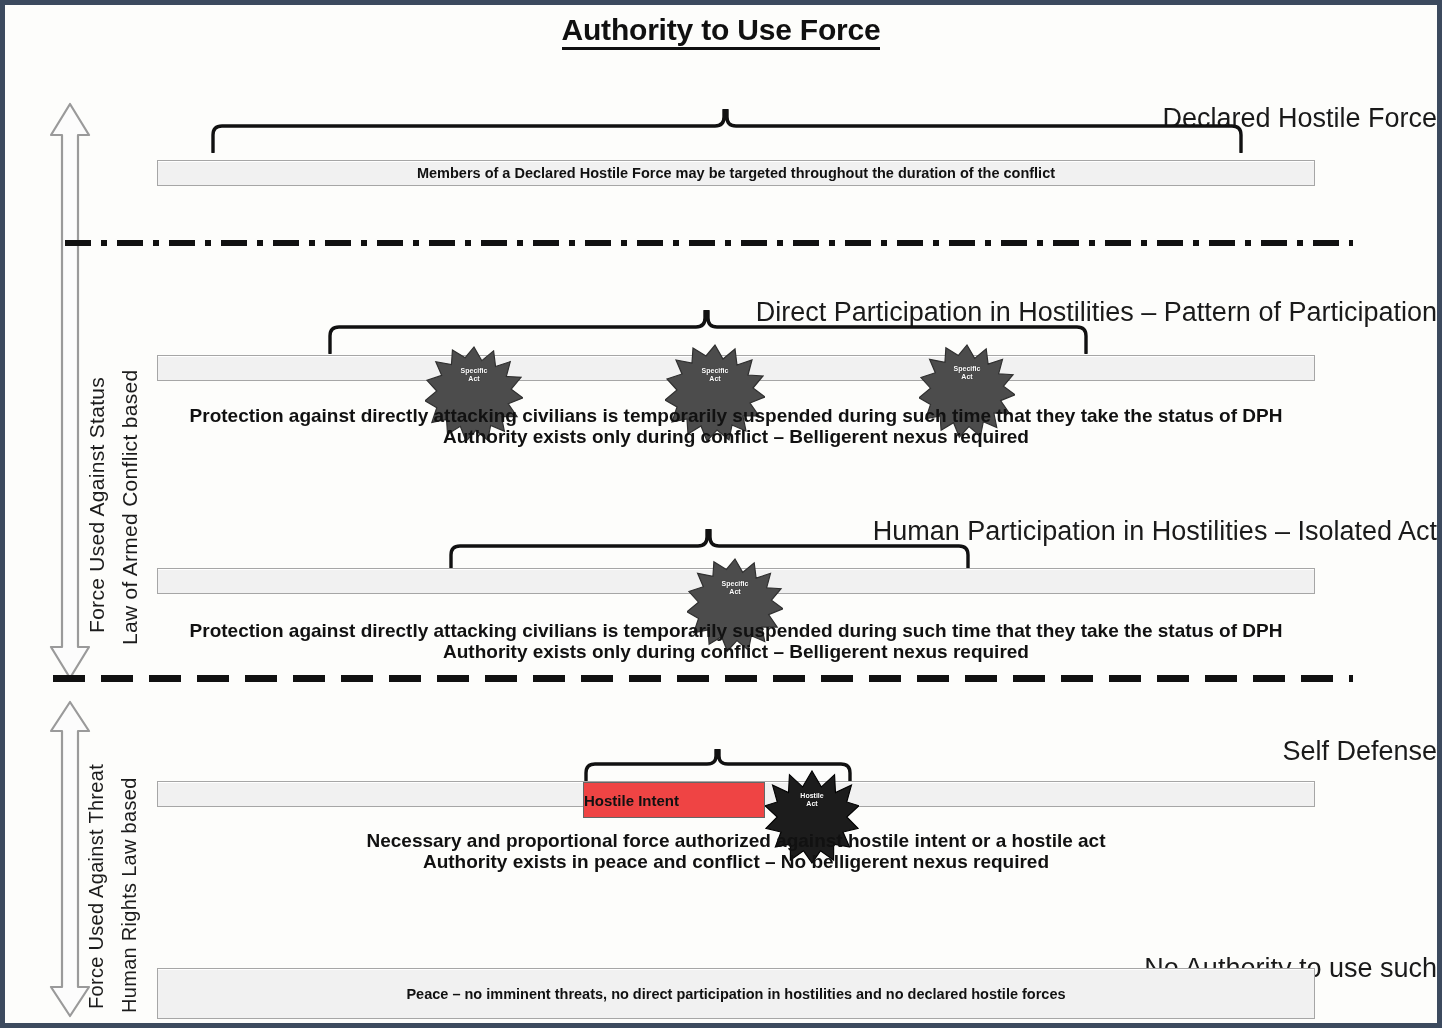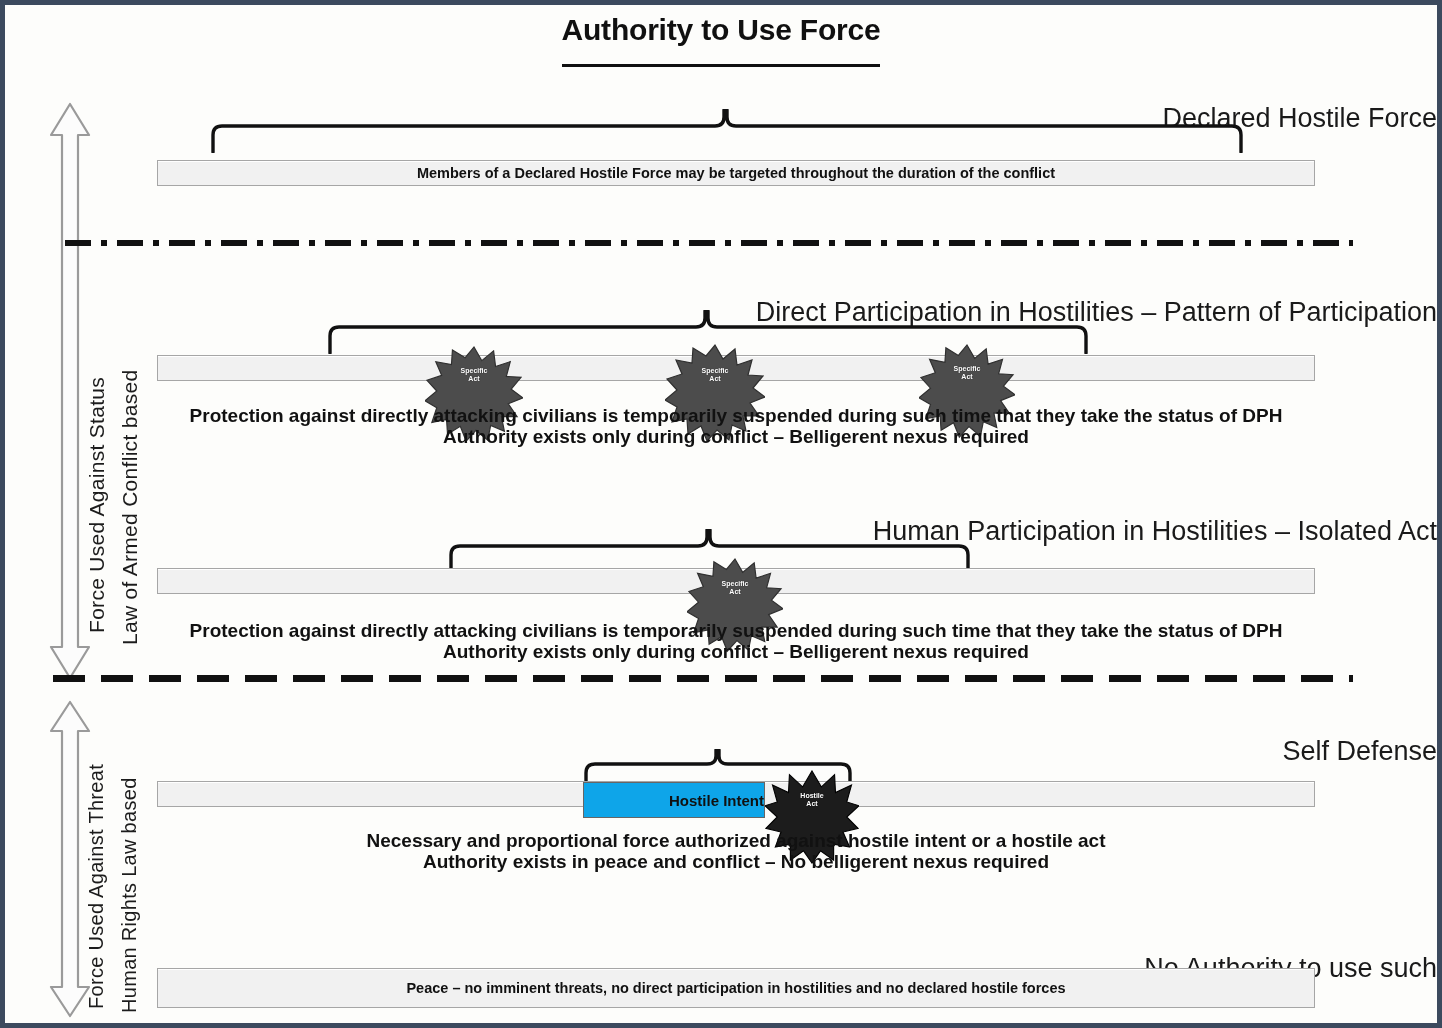--- a/index.html
+++ b/index.html
@@ -30,21 +30,21 @@
     left: 0; right: 0;
     top: 8px;
     text-align: center;
     font-size: 30px;
     font-weight: bold;
     color: #101010;
     letter-spacing: -0.2px;
   }
   .main-title span {
     border-bottom: 3px solid #101010;
-    padding-bottom: 18px;
+    padding-bottom: 1px;
   }
 
   
   .sec-heading {
     position: absolute;
     left: 0; right: 0;
     text-align: right;
     font-size: 27px;
     font-weight: 400;
     color: #1a1a1a;
@@ -108,26 +108,26 @@
   }
   .burst .burst-text {
     position: relative;
     z-index: 2;
     padding-bottom: 2px;
   }
 
   
   .hostile-intent {
     position: absolute;
-    background: #0ea5e9;
+    background: #ef4444;
     border: 1px solid #666666;
     box-sizing: border-box;
     display: flex;
     align-items: center;
-    justify-content: flex-end;
+    justify-content: flex-start;
     font-size: 15px;
     font-weight: bold;
     color: #111111;
   }
 
   
   .divider-dashdot {
     position: absolute;
     height: 6px;
     background-image: repeating-linear-gradient(
@@ -290,18 +290,18 @@
       </div>
     </div>
 
     <div class="caption" style="top:825px;">
       <div>Necessary and proportional force authorized against hostile intent or a hostile act</div>
       <div>Authority exists in peace and conflict – No belligerent nexus required</div>
     </div>
 
     <div class="sec-heading" style="top:920px;">No Authority to use such</div>
 
-    <div class="bar" style="top:963px; height:40px;">
+    <div class="bar" style="top:963px; height:51px;">
       <div class="bar-label">Peace – no imminent threats, no direct participation in hostilities and no declared hostile forces</div>
     </div>
 
   </div>
 </div>
 
 </body></html>

